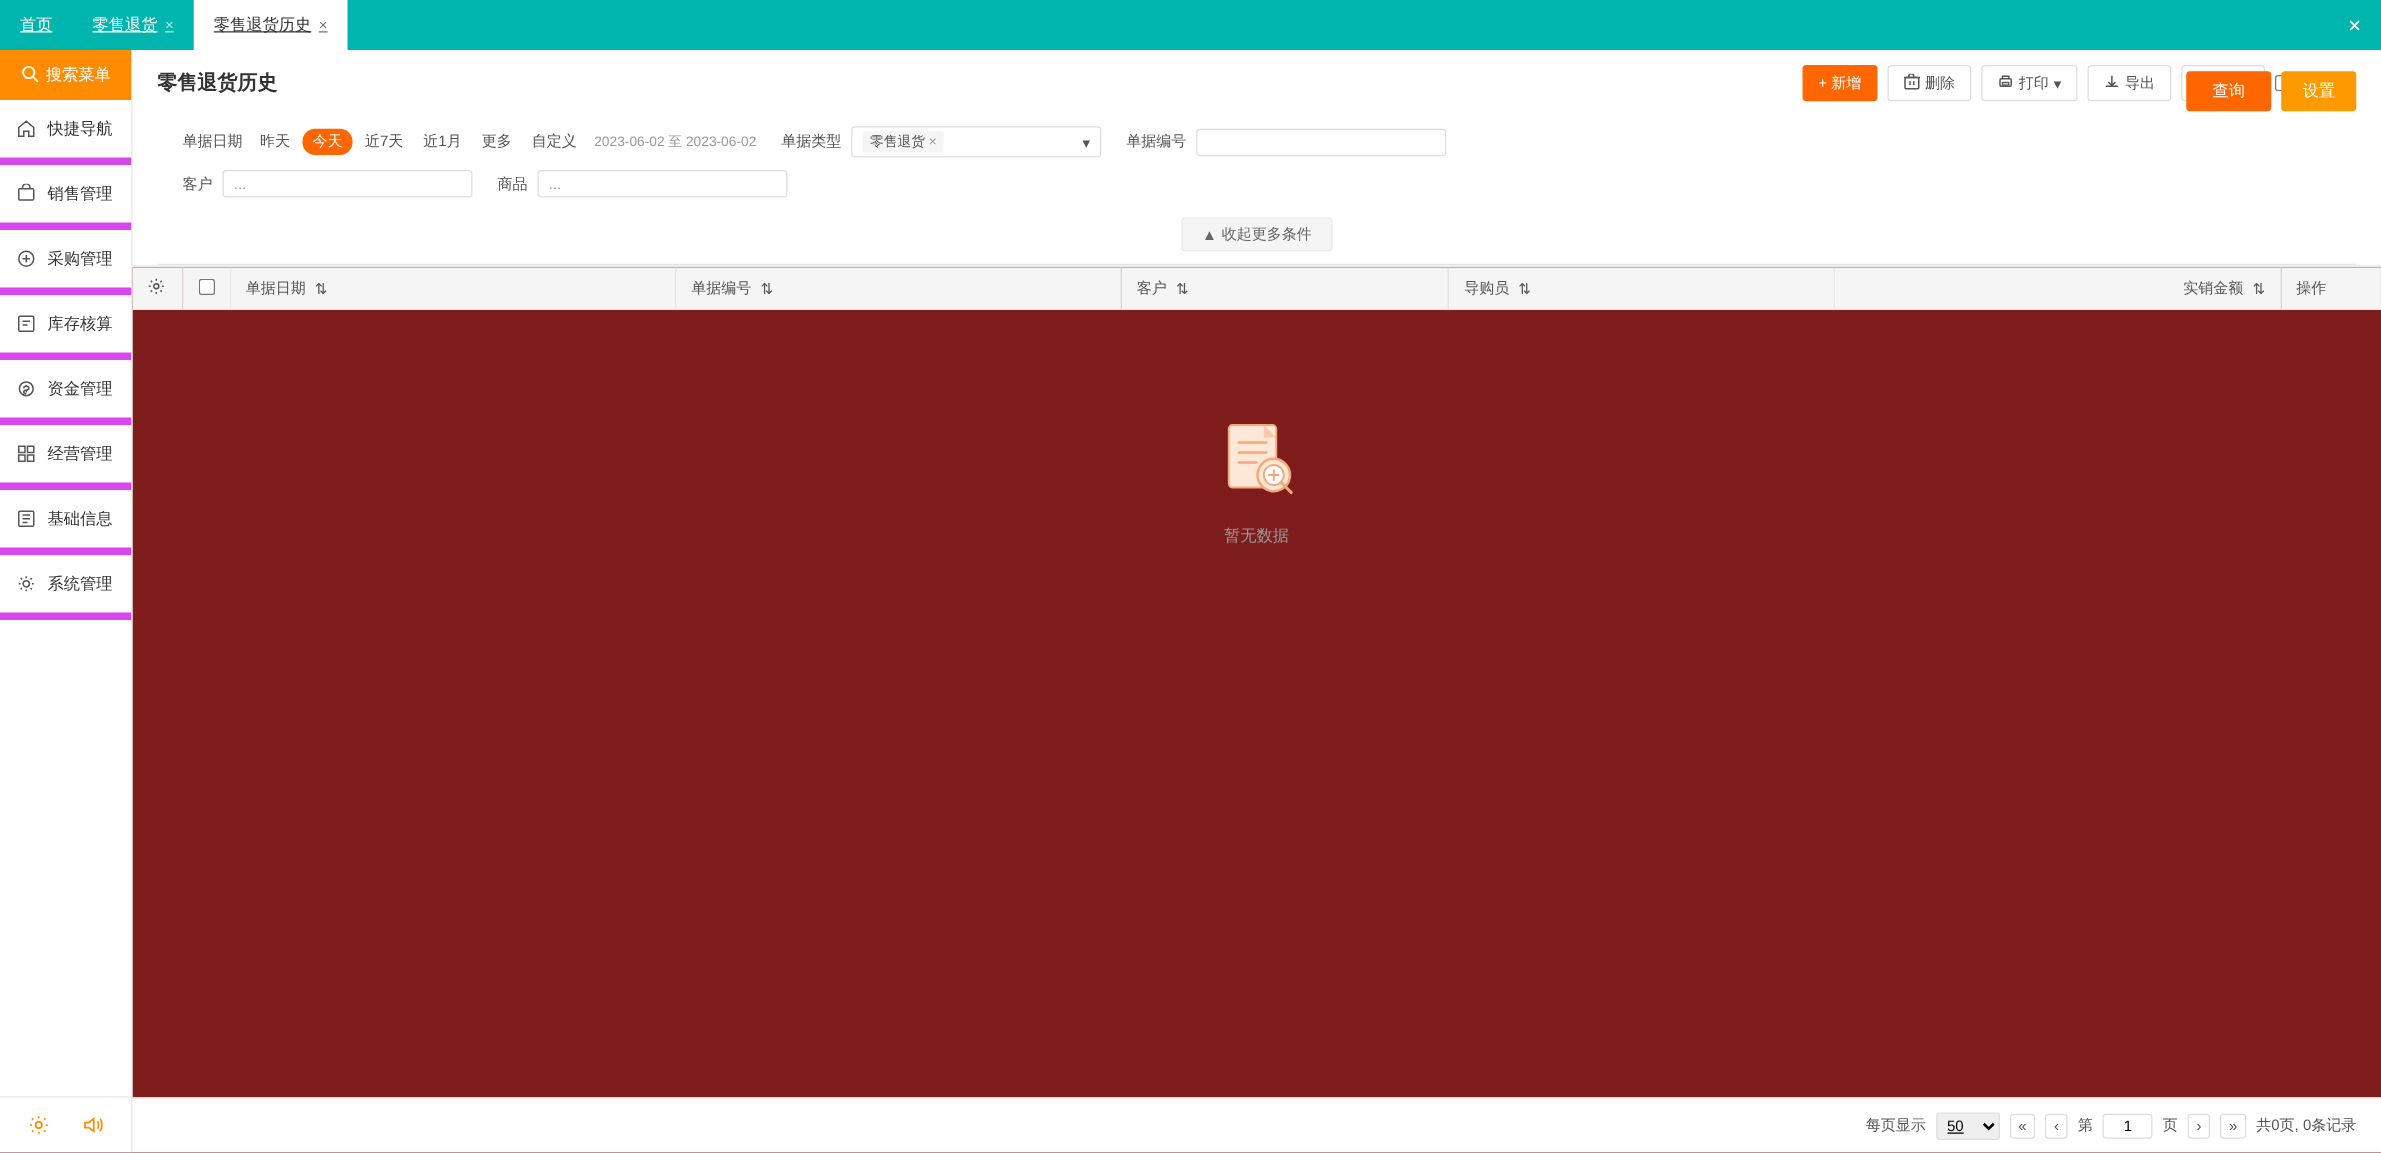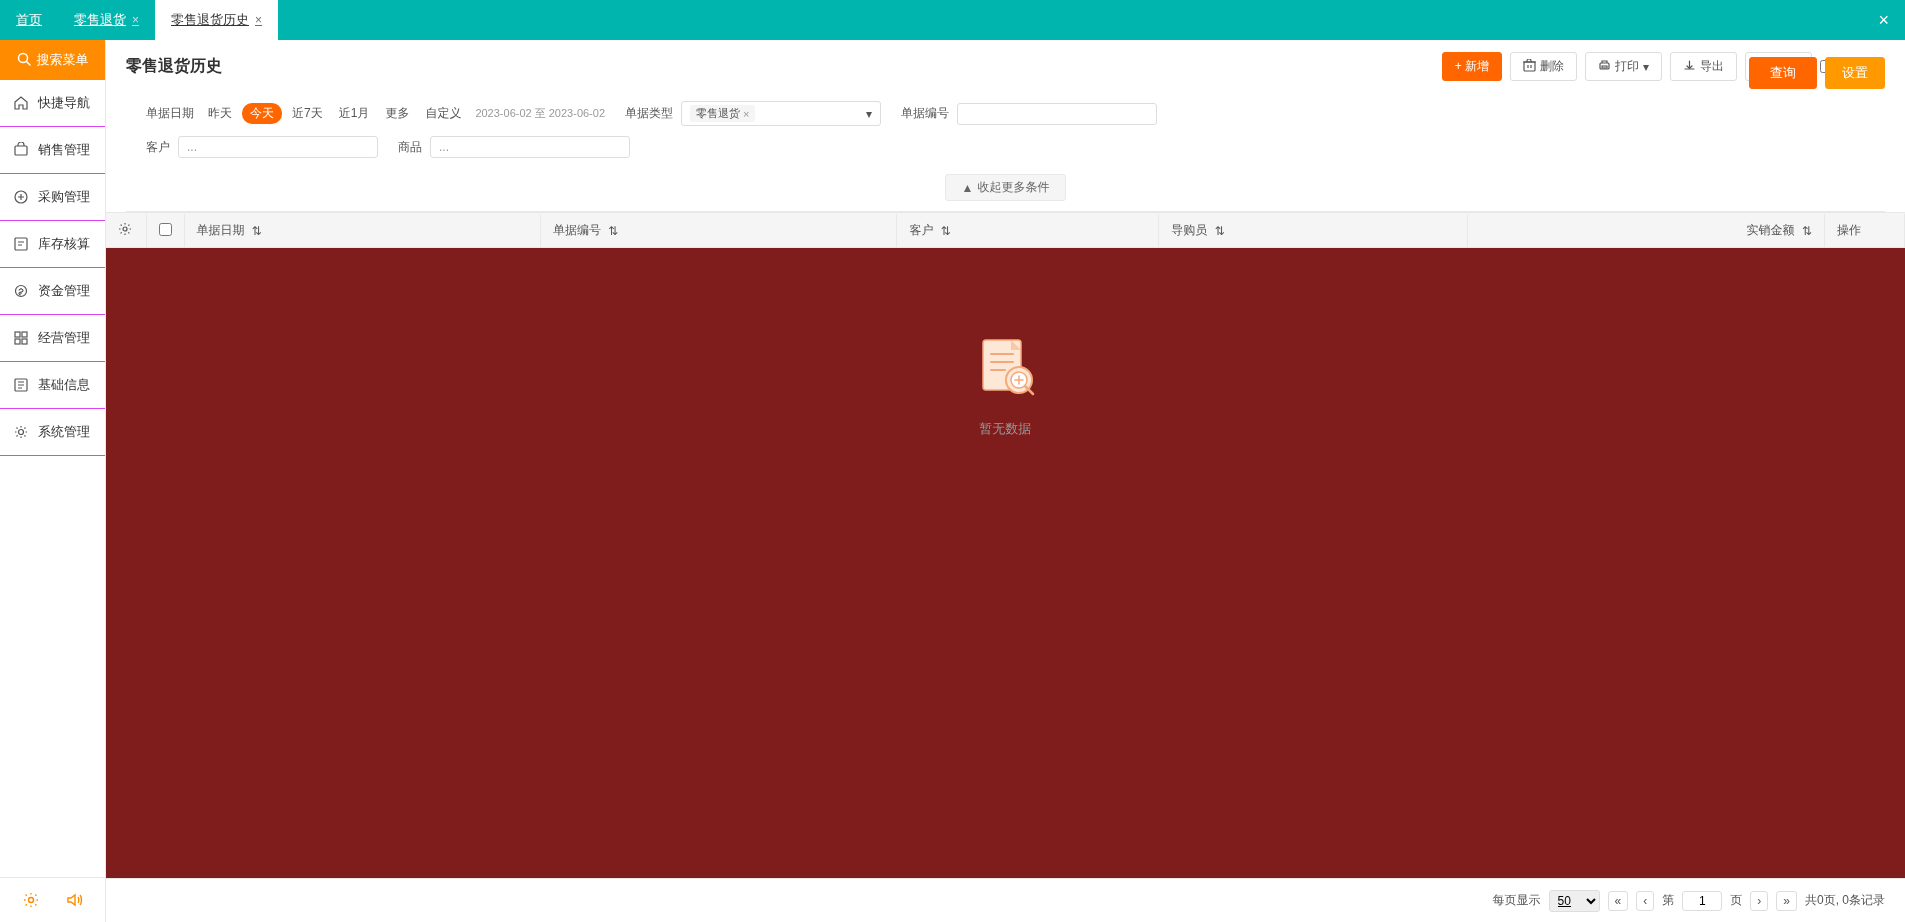--- a/index.html
+++ b/index.html
@@ -75,21 +75,21 @@
       cursor: pointer;
       gap: 6px;
     }
     .sidebar-item {
       display: flex;
       align-items: center;
       padding: 14px 12px;
       font-size: 13px;
       color: #333;
       cursor: pointer;
-      border-bottom: 1px solid #d946ef;
+      border-bottom: 6px solid #d946ef;
       gap: 8px;
     }
     .sidebar-icon {
       width: 18px;
       height: 18px;
       display: inline-flex;
       align-items: center;
       justify-content: center;
       flex-shrink: 0;
     }

